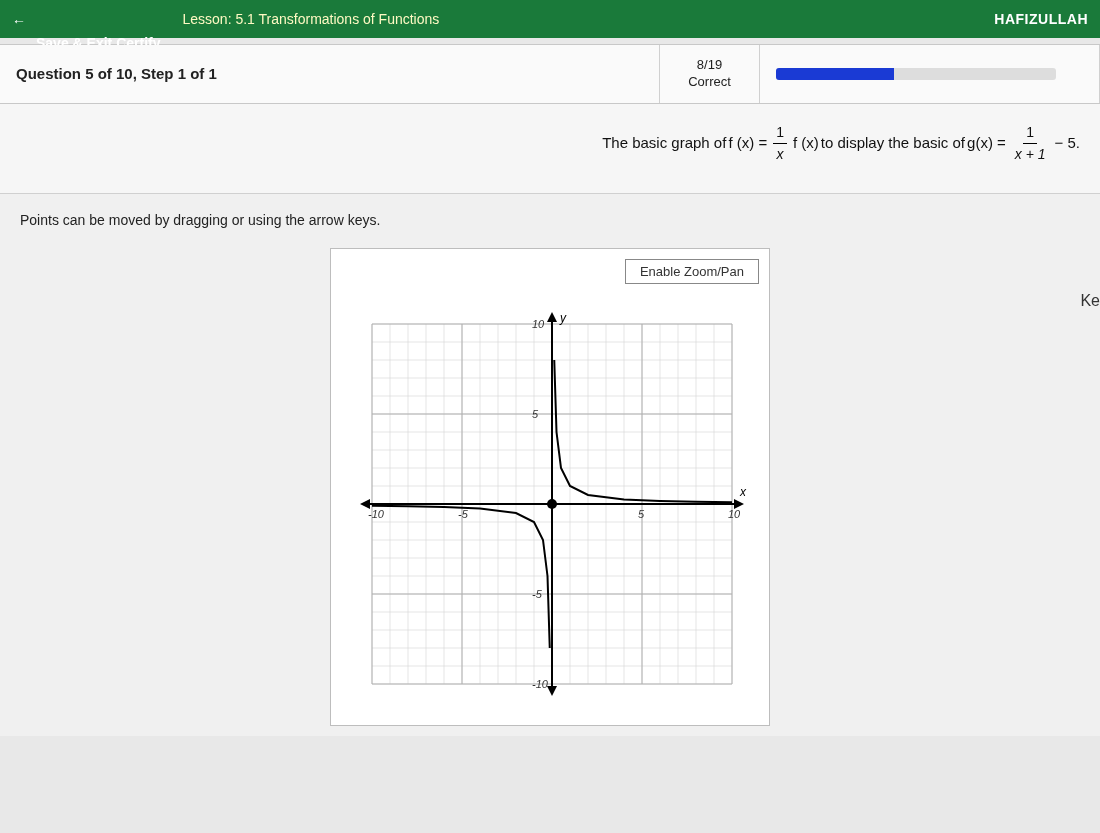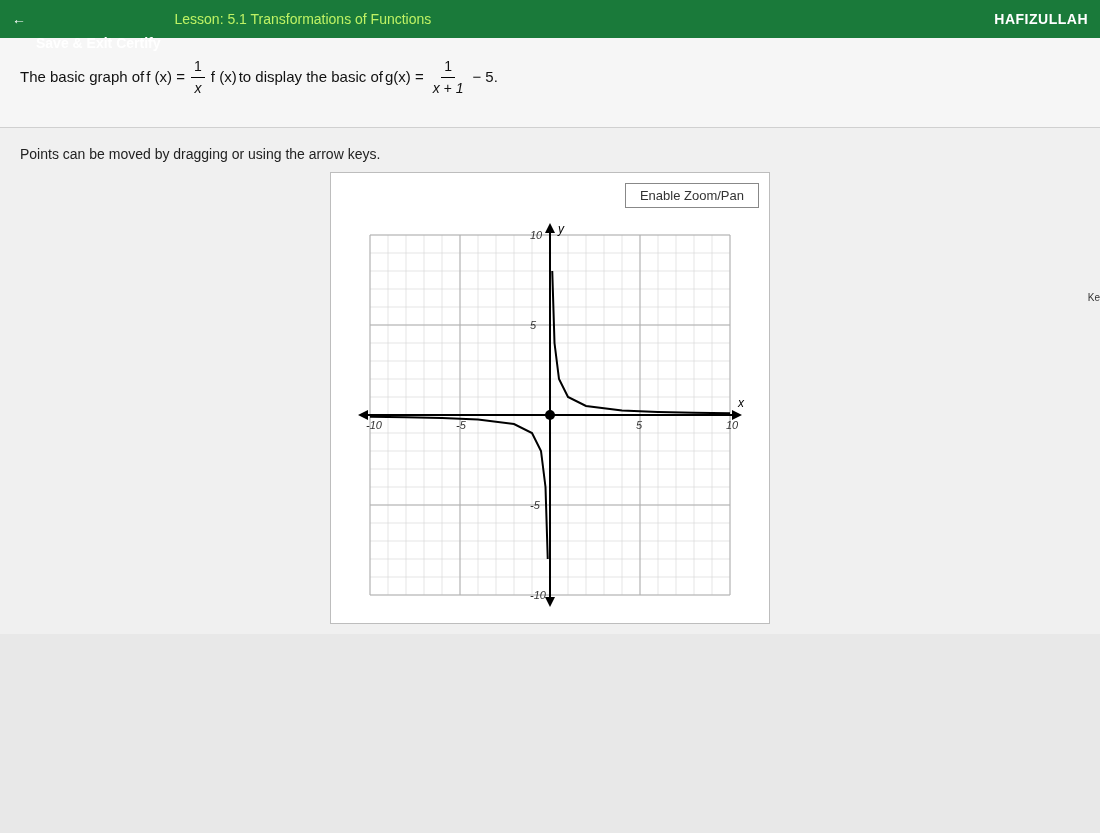--- a/index.html
+++ b/index.html
@@ -16,21 +16,21 @@
     height: 38px;
     display: flex;
     align-items: center;
     color: #fff;
     font-size: 14px;
     padding: 0 12px;
     justify-content: space-between;
   }
   .topbar-left { display: flex; align-items: center; gap: 6px; }
   .save-exit { font-weight: 700; color: #fff; margin-top: 48px; }
-  .lesson { color: #bef264; margin-left: 8px; font-size: 14px; }
+  .lesson { color: #fef9c3; margin-left: 16px; font-size: 14px; }
   .username { font-weight: 600; letter-spacing: 0.5px; margin-left: 40px; }
 
   .page {
     background: #f2f2f2;
     padding: 0 0 0 0;
   }
 
   .question-header {
     display: flex;
     align-items: stretch;
@@ -81,53 +81,54 @@
     padding: 18px 20px 28px 20px;
     border-bottom: 1px solid #d0d0d0;
     background: #f6f6f6;
     font-size: 15px;
     color: #111;
     display: flex;
     align-items: center;
     flex-wrap: wrap;
     gap: 2px;
     line-height: 1.5;
+    justify-content: flex-end;
   }
   .frac {
     display: inline-flex;
     flex-direction: column;
     align-items: center;
     vertical-align: middle;
     margin: 0 4px;
     font-size: 14px;
   }
   .frac .num { border-bottom: 1px solid #000; padding: 0 3px; }
   .frac .den { padding: 0 3px; font-style: italic;}
   .fx { }
 
   .answer-section {
     padding: 18px 20px 10px 20px;
     background: #f0f0f0;
   }
   .answer-label { font-weight: 600; color: #222; font-size: 15px; margin-bottom: 40px;}
-  .hint { font-size: 14px; color: #222; margin-bottom: 10px;}
+  .hint { font-size: 14px; color: #222; margin-bottom: 20px;}
   .ke-badge {
     position: absolute;
     right: 0;
     top: 292px;
     color: #333;
-    font-size: 10px;
+    font-size: 16px;
   }
 
   .graph-wrap {
     margin: 0 auto;
     width: 440px;
     border: 1px solid #bdbdbd;
     background: #fff;
-    padding: 8px;
+    padding: 21px;
     position: relative;
   }
   .zoom-btn {
     position: absolute;
     top: 10px;
     right: 10px;
     border: 1px solid #888;
     background: #fff;
     font-size: 13px;
     color: #333;
@@ -144,20 +145,32 @@
   <div class="topbar-left">
     <span class="arrow-icon">←</span>
     <span class="save-exit">Save &amp; Exit Certify</span>
     <span class="lesson">Lesson: 5.1 Transformations of Functions</span>
   </div>
   <div class="username">HAFIZULLAH</div>
 </div>
 
 <div class="page">
 
+  <div class="question-header">
+    <div class="col question-label">Question 5 of 10, Step 1 of 1</div>
+    <div class="col correct-col">
+      <div>8/19</div>
+      <div>Correct</div>
+    </div>
+    <div class="col progress-col">
+      <div class="progress-bar">
+        <div class="progress-fill" style="width: 42%;"></div>
+      </div>
+    </div>
+  </div>
 
   <div class="question-body">
     <span>The basic graph of </span>
     <span class="fx">f (x) = </span>
     <span class="frac">
       <span class="num">1</span>
       <span class="den">x</span>
     </span>
     <span class="fx">f (x)</span>
     <span> to display the basic of </span>

